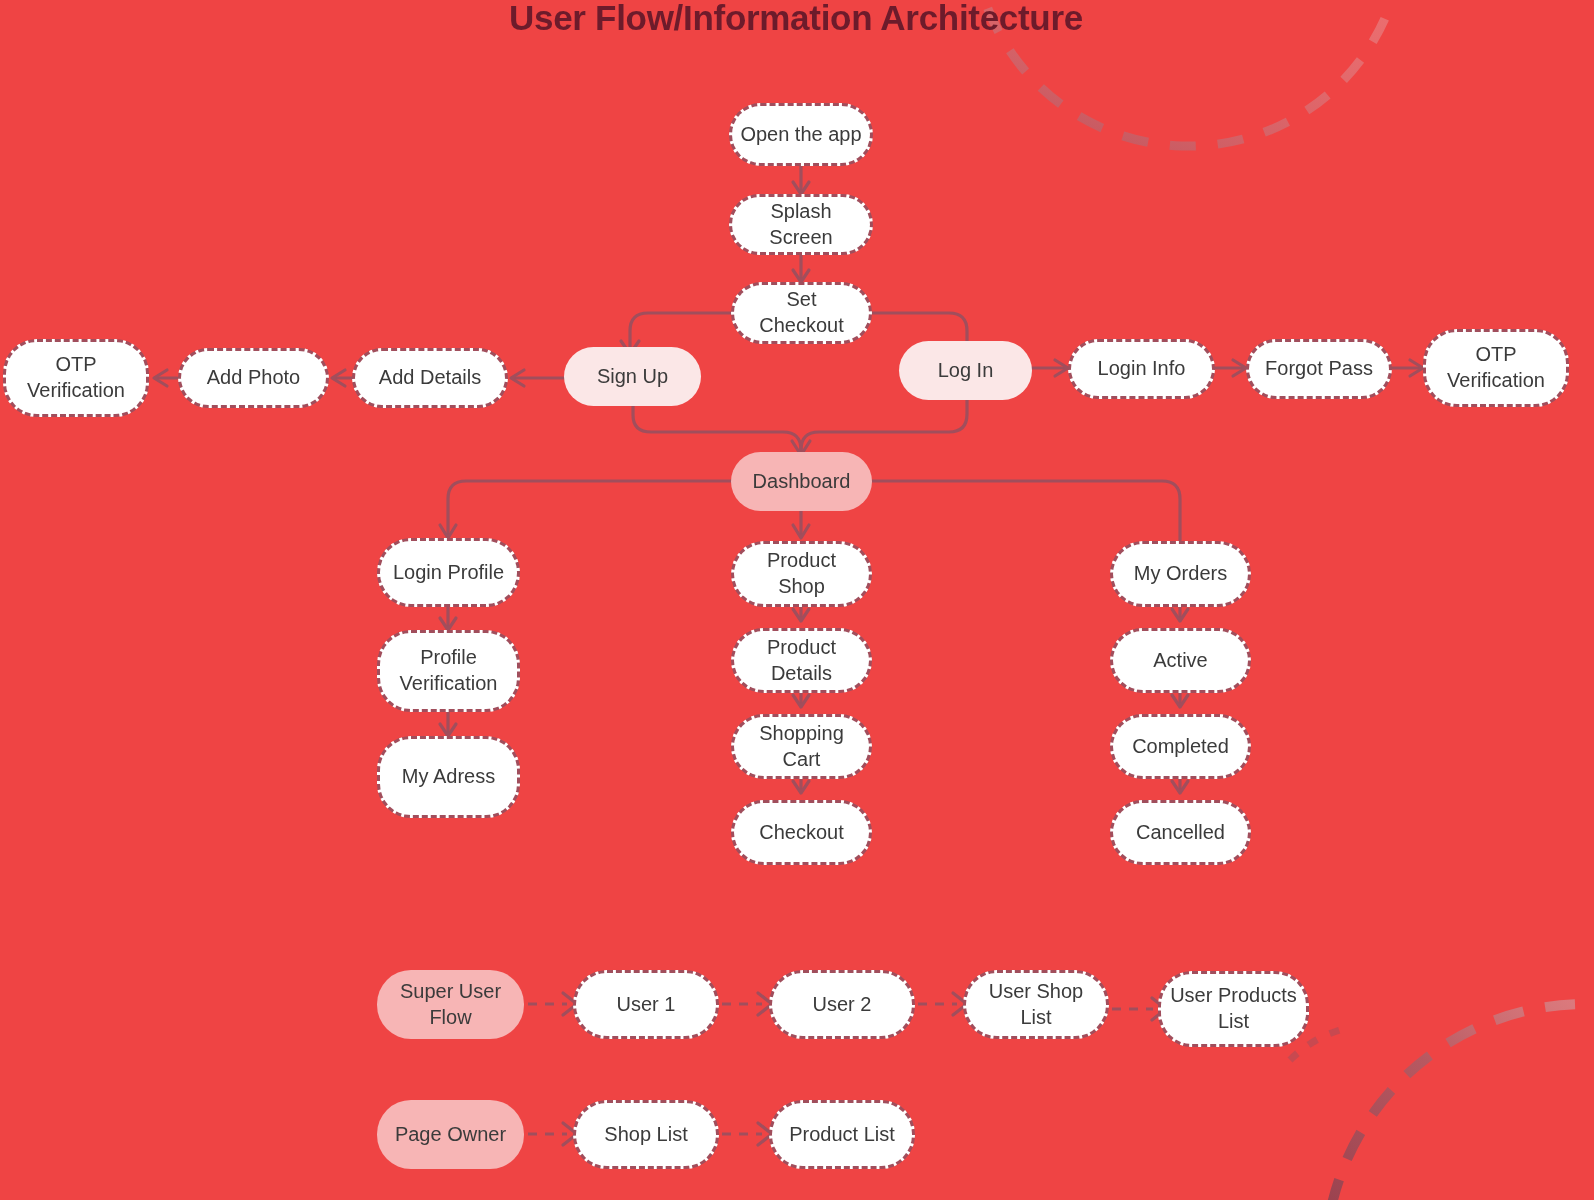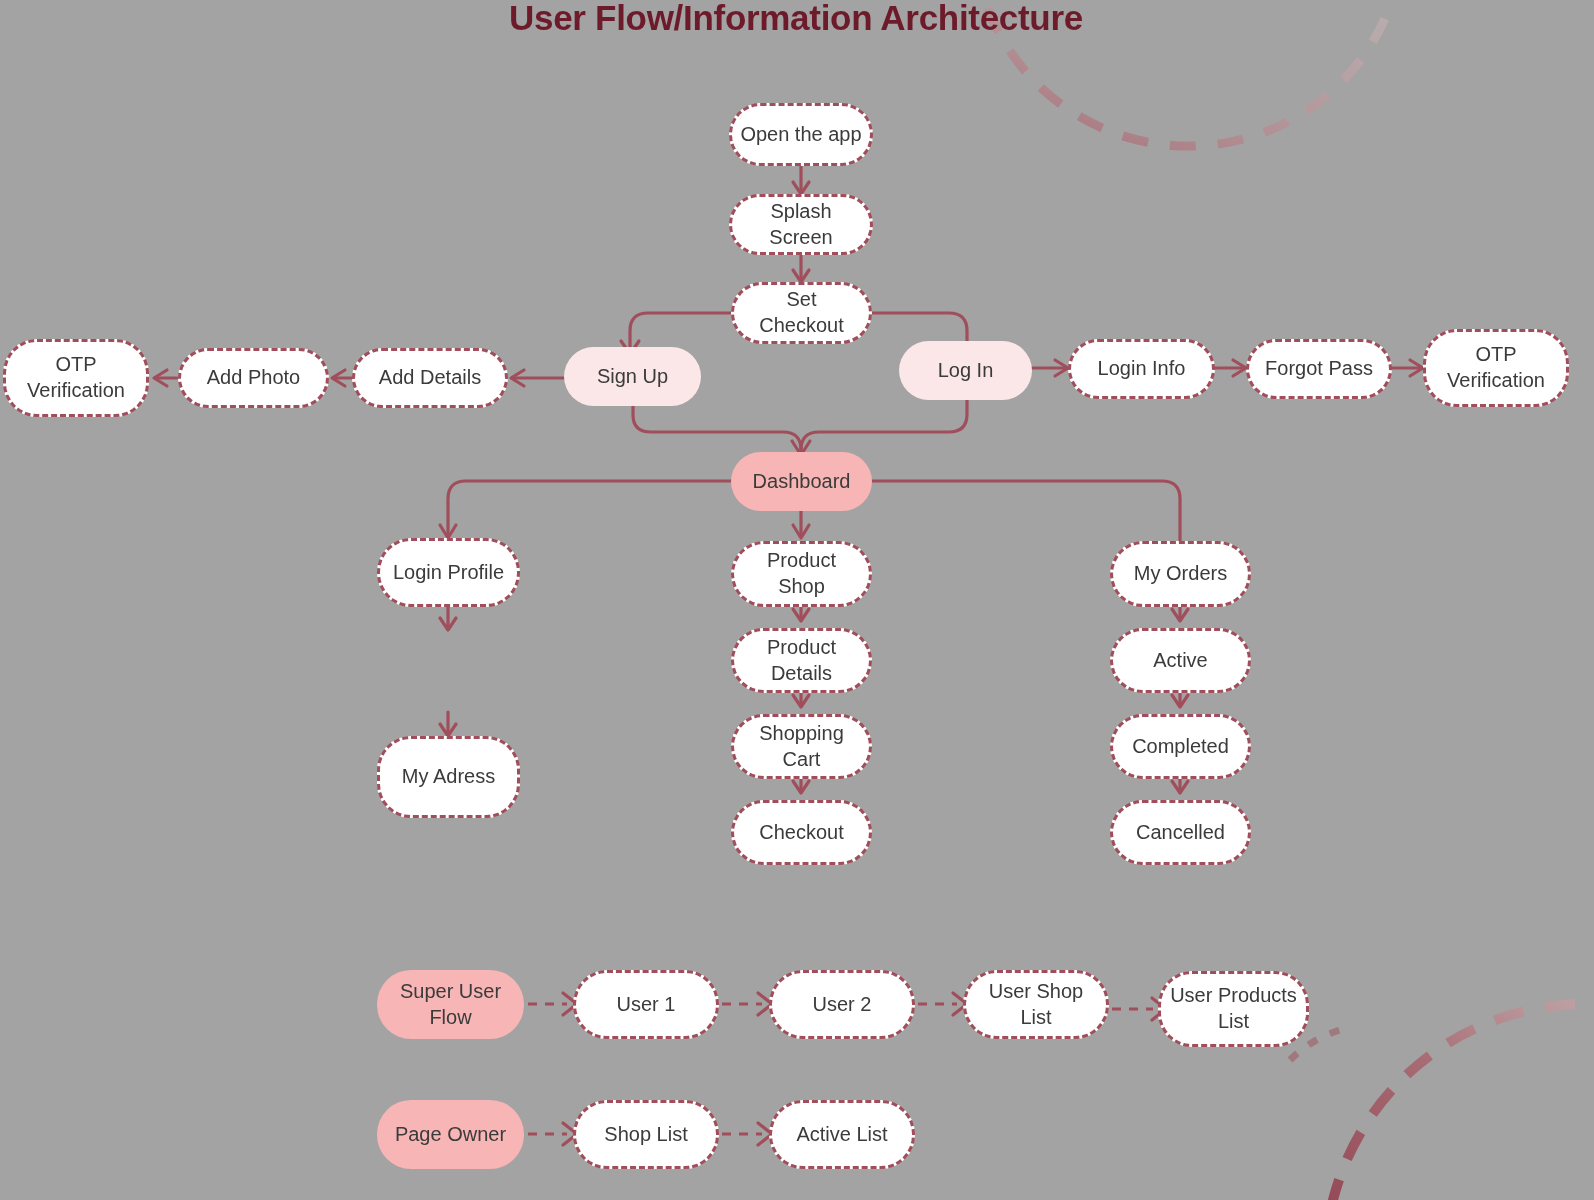--- a/index.html
+++ b/index.html
@@ -4,21 +4,21 @@
 <style>
   html, body {
     margin: 0;
     padding: 0;
     background: #ffffff;
   }
   #canvas {
     position: relative;
     width: 1594px;
     height: 1200px;
-    background: #a3a3a3;
+    background: #ef4444;
     overflow: hidden;
     font-family: "Liberation Sans", sans-serif;
   }
   #decor-layer {
     position: absolute;
     left: 0; top: 0;
     width: 1594px; height: 1200px;
     pointer-events: none;
   }
   #edge-layer {
@@ -240,20 +240,23 @@
     </div>
 
     <div class="node fill-strong" style="left:731px; top:452px; width:141px; height:59px;">
       <span class="node-label">Dashboard</span>
     </div>
 
     <div class="node dashed" style="left:377px; top:538px; width:143px; height:69px;">
       <span class="node-label">Login Profile</span>
     </div>
 
+    <div class="node dashed" style="left:377px; top:630px; width:143px; height:82px;">
+      <span class="node-label">Profile Verification</span>
+    </div>
 
     <div class="node dashed" style="left:377px; top:736px; width:143px; height:82px;">
       <span class="node-label">My Adress</span>
     </div>
 
     <div class="node dashed" style="left:731px; top:541px; width:141px; height:66px;">
       <span class="node-label">Product Shop</span>
     </div>
 
     <div class="node dashed" style="left:731px; top:628px; width:141px; height:65px;">
@@ -306,17 +309,17 @@
 
     <div class="node fill-strong" style="left:377px; top:1100px; width:147px; height:69px;">
       <span class="node-label">Page Owner</span>
     </div>
 
     <div class="node dashed" style="left:573px; top:1100px; width:146px; height:69px;">
       <span class="node-label">Shop List</span>
     </div>
 
     <div class="node dashed" style="left:769px; top:1100px; width:146px; height:69px;">
-      <span class="node-label">Active List</span>
+      <span class="node-label">Product List</span>
     </div>
 
   </div>
 </div>
 
 </body></html>

